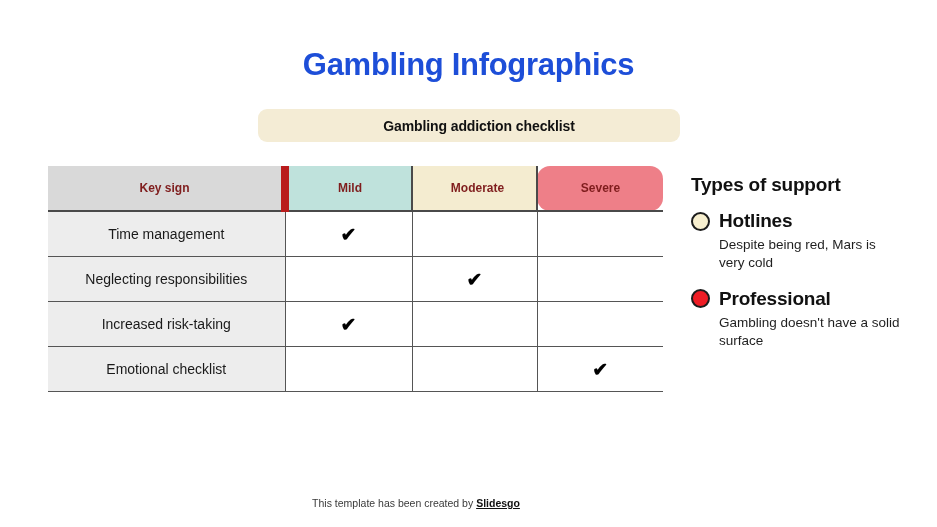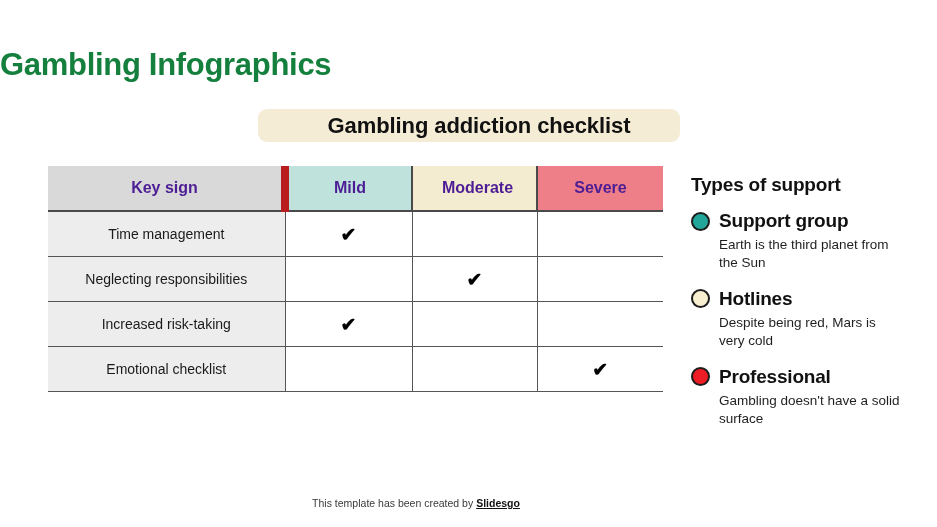--- a/index.html
+++ b/index.html
@@ -15,41 +15,42 @@
     overflow: hidden;
     position: relative;
   }
 
   
   #page-title {
     position: absolute;
     top: 47px;
     left: 0;
     width: 937px;
+    text-align: center;
     font-size: 31px;
     font-weight: bold;
     letter-spacing: -0.3px;
-    color: #15803d;
+    color: #1d4ed8;
   }
 
   
   #subtitle-pill {
     position: absolute;
     top: 109px;
     left: 258px;
     width: 422px;
     height: 33px;
     background: #f4ecd5;
     border-radius: 9px;
     display: flex;
     align-items: center;
     justify-content: center;
   }
   #subtitle-pill .pill-text {
-    font-size: 22px;
+    font-size: 14px;
     font-weight: bold;
     color: #111111;
     letter-spacing: -0.1px;
     margin-left: 20px;
   }
 
   
   #checklist-table {
     position: absolute;
     left: 48px;
@@ -58,31 +59,31 @@
     border-collapse: collapse;
     table-layout: fixed;
   }
   #checklist-table col.c-label  { width: 237px; }
   #checklist-table col.c-mild   { width: 127px; }
   #checklist-table col.c-mod    { width: 125px; }
   #checklist-table col.c-sev    { width: 126px; }
 
   #checklist-table th {
     height: 44px;
-    font-size: 16px;
-    font-weight: bold;
-    color: #4c1d95;
+    font-size: 12px;
+    font-weight: bold;
+    color: #7f1d1d;
     text-align: center;
     padding: 0;
     border-bottom: 2px solid #4a4a4a;
   }
   #checklist-table th.th-label    { background: #d9d9d9; }
   #checklist-table th.th-mild     { background: #bfe2dc; border-left: 8px solid #b91c1c; }
   #checklist-table th.th-moderate { background: #f4ecd0; border-left: 2px solid #4a4a4a; padding-left: 6px; }
-  #checklist-table th.th-severe   { background: #ee7f88; border-left: 2px solid #4a4a4a; }
+  #checklist-table th.th-severe   { background: #ee7f88; border-left: 2px solid #4a4a4a; border-radius: 13px; }
 
   #checklist-table td {
     height: 44px;
     padding: 0;
     font-size: 14px;
     color: #1a1a1a;
     text-align: center;
     border-bottom: 1.5px solid #555555;
     background: #ffffff;
   }
@@ -208,27 +209,20 @@
         <td class="cell-mark"><span class="check">✔</span></td>
       </tr>
     </tbody>
 </table>
 
 <div id="legend">
   <div id="legend-title">Types of support</div>
   <div id="legend-items">
       <div class="legend-item">
         <div class="legend-head">
-          <span class="legend-dot" style="background: rgb(33, 166, 153);"></span>
-          <span class="legend-name">Support group</span>
-        </div>
-        <div class="legend-desc">Earth is the third planet from the Sun</div>
-      </div>
-      <div class="legend-item">
-        <div class="legend-head">
           <span class="legend-dot" style="background: rgb(247, 239, 207);"></span>
           <span class="legend-name">Hotlines</span>
         </div>
         <div class="legend-desc">Despite being red, Mars is very cold</div>
       </div>
       <div class="legend-item">
         <div class="legend-head">
           <span class="legend-dot" style="background: rgb(238, 29, 37);"></span>
           <span class="legend-name">Professional</span>
         </div>

